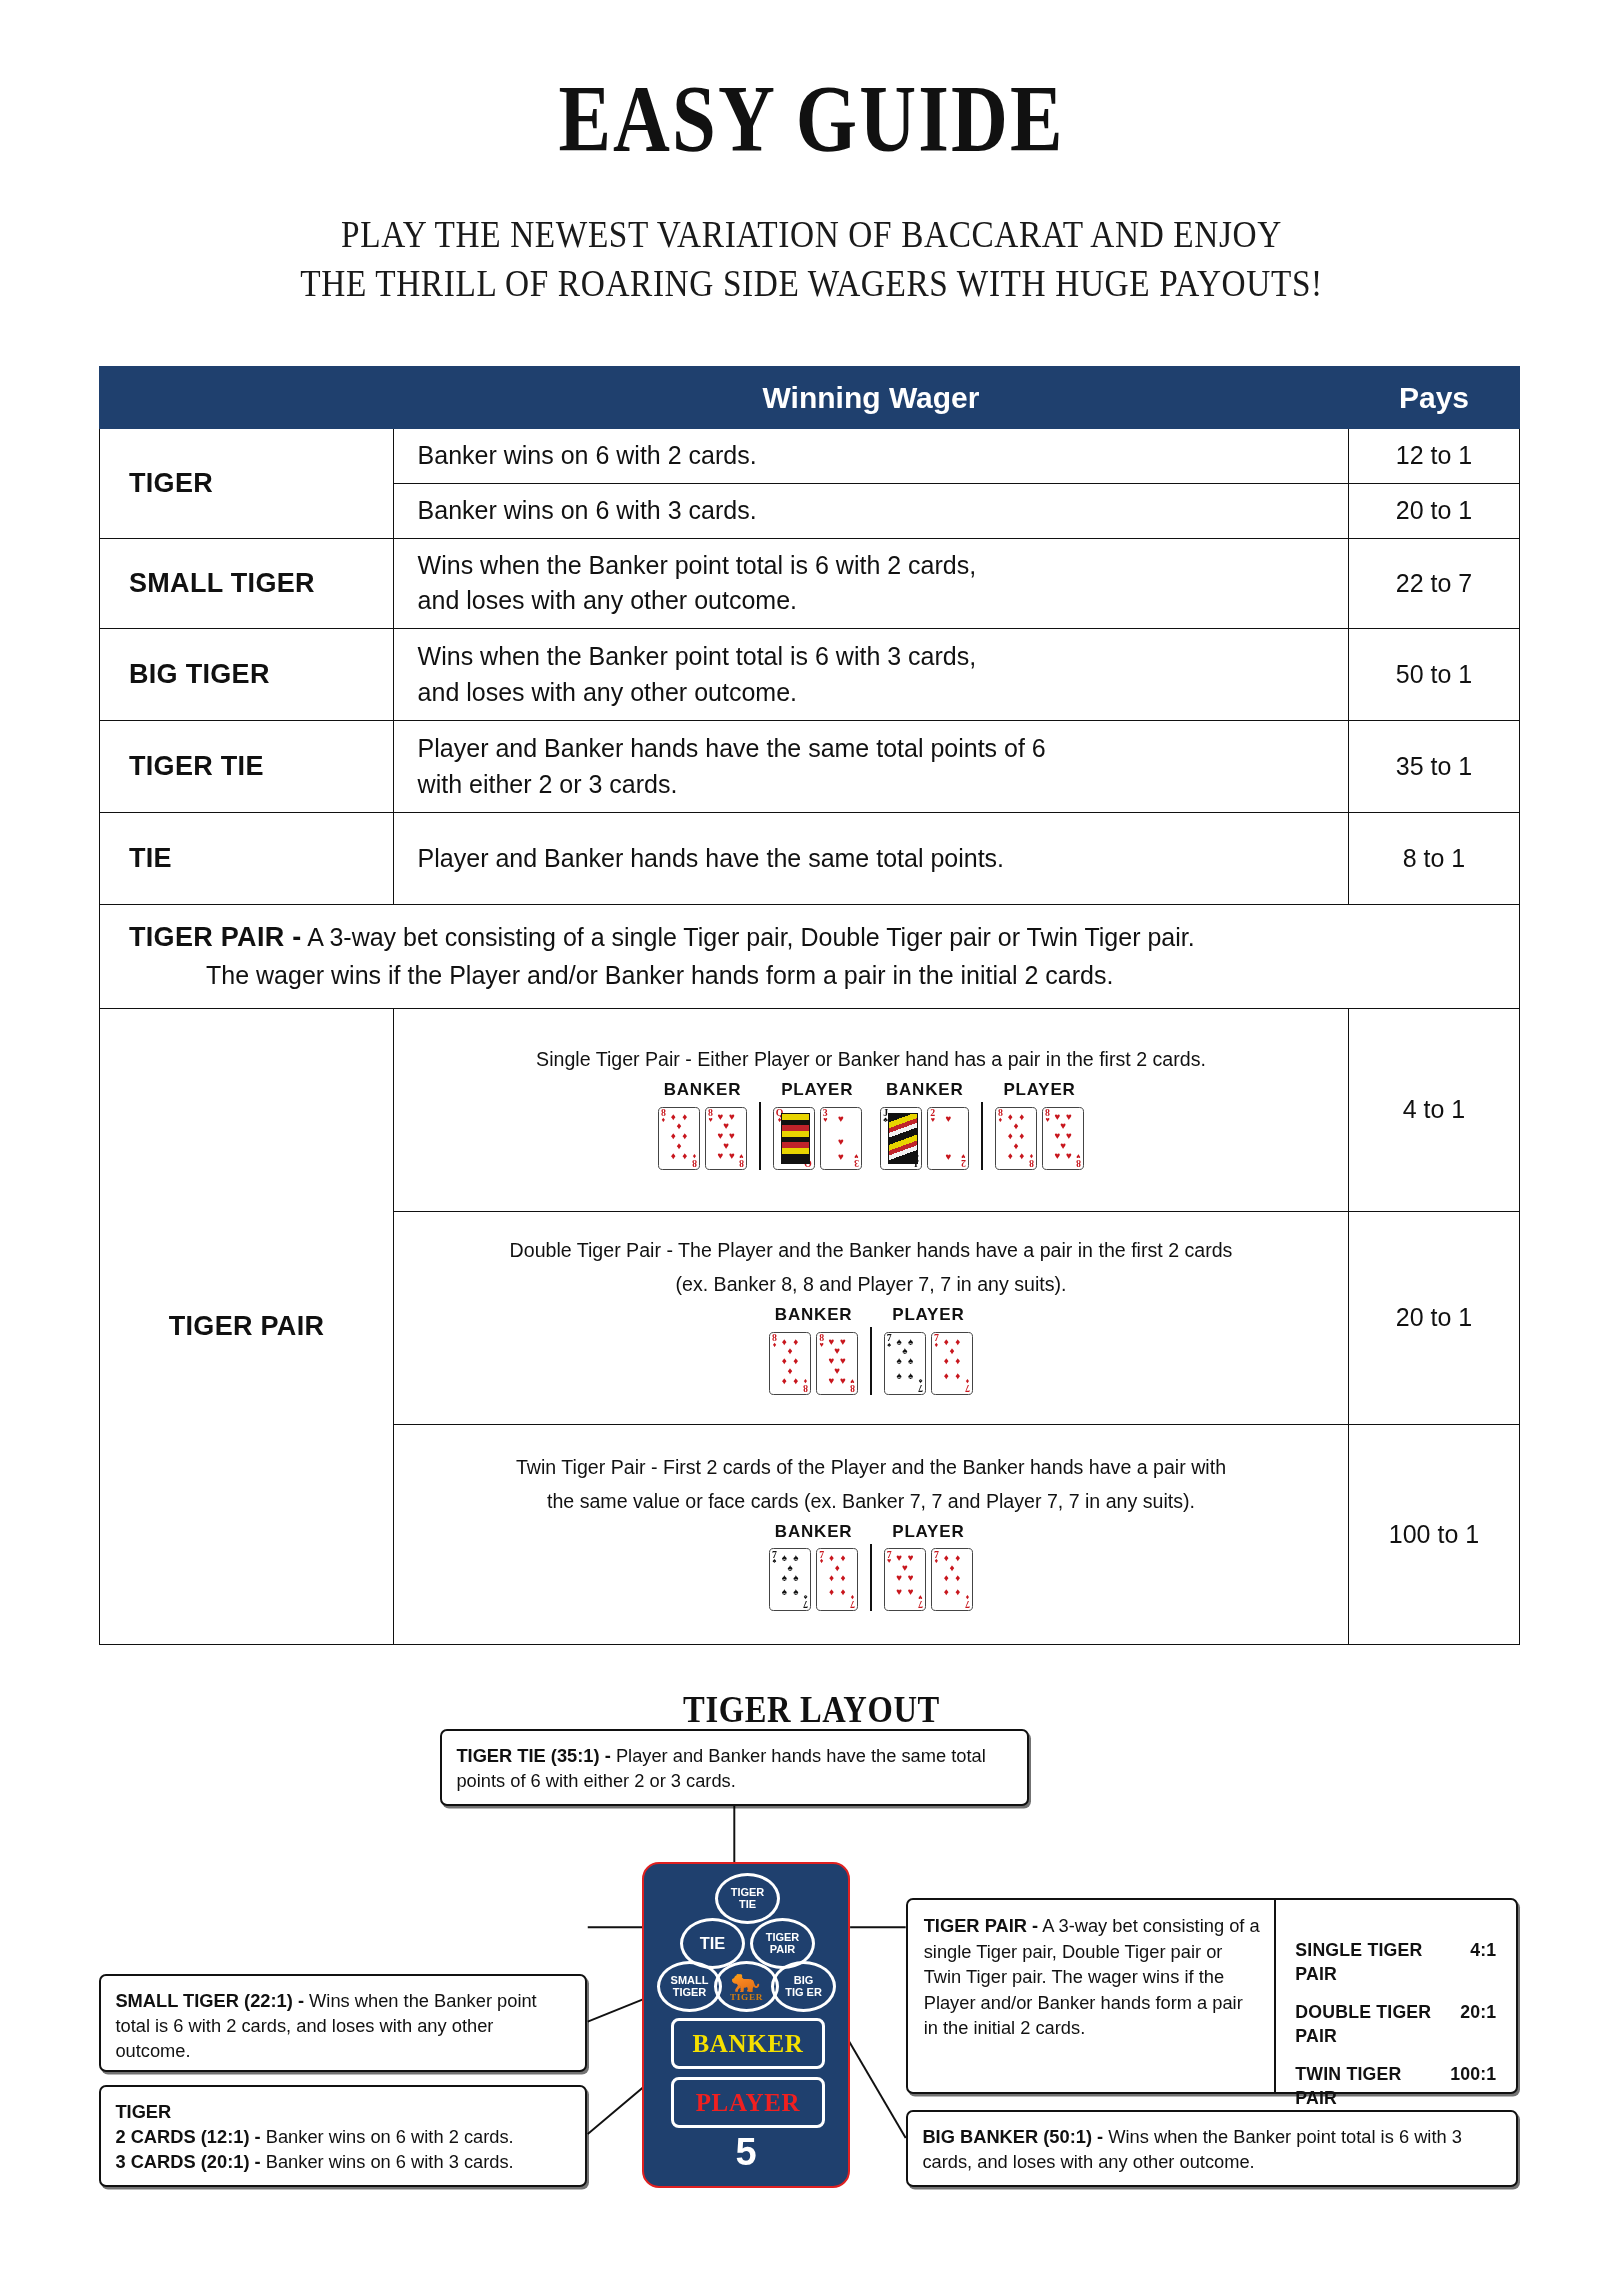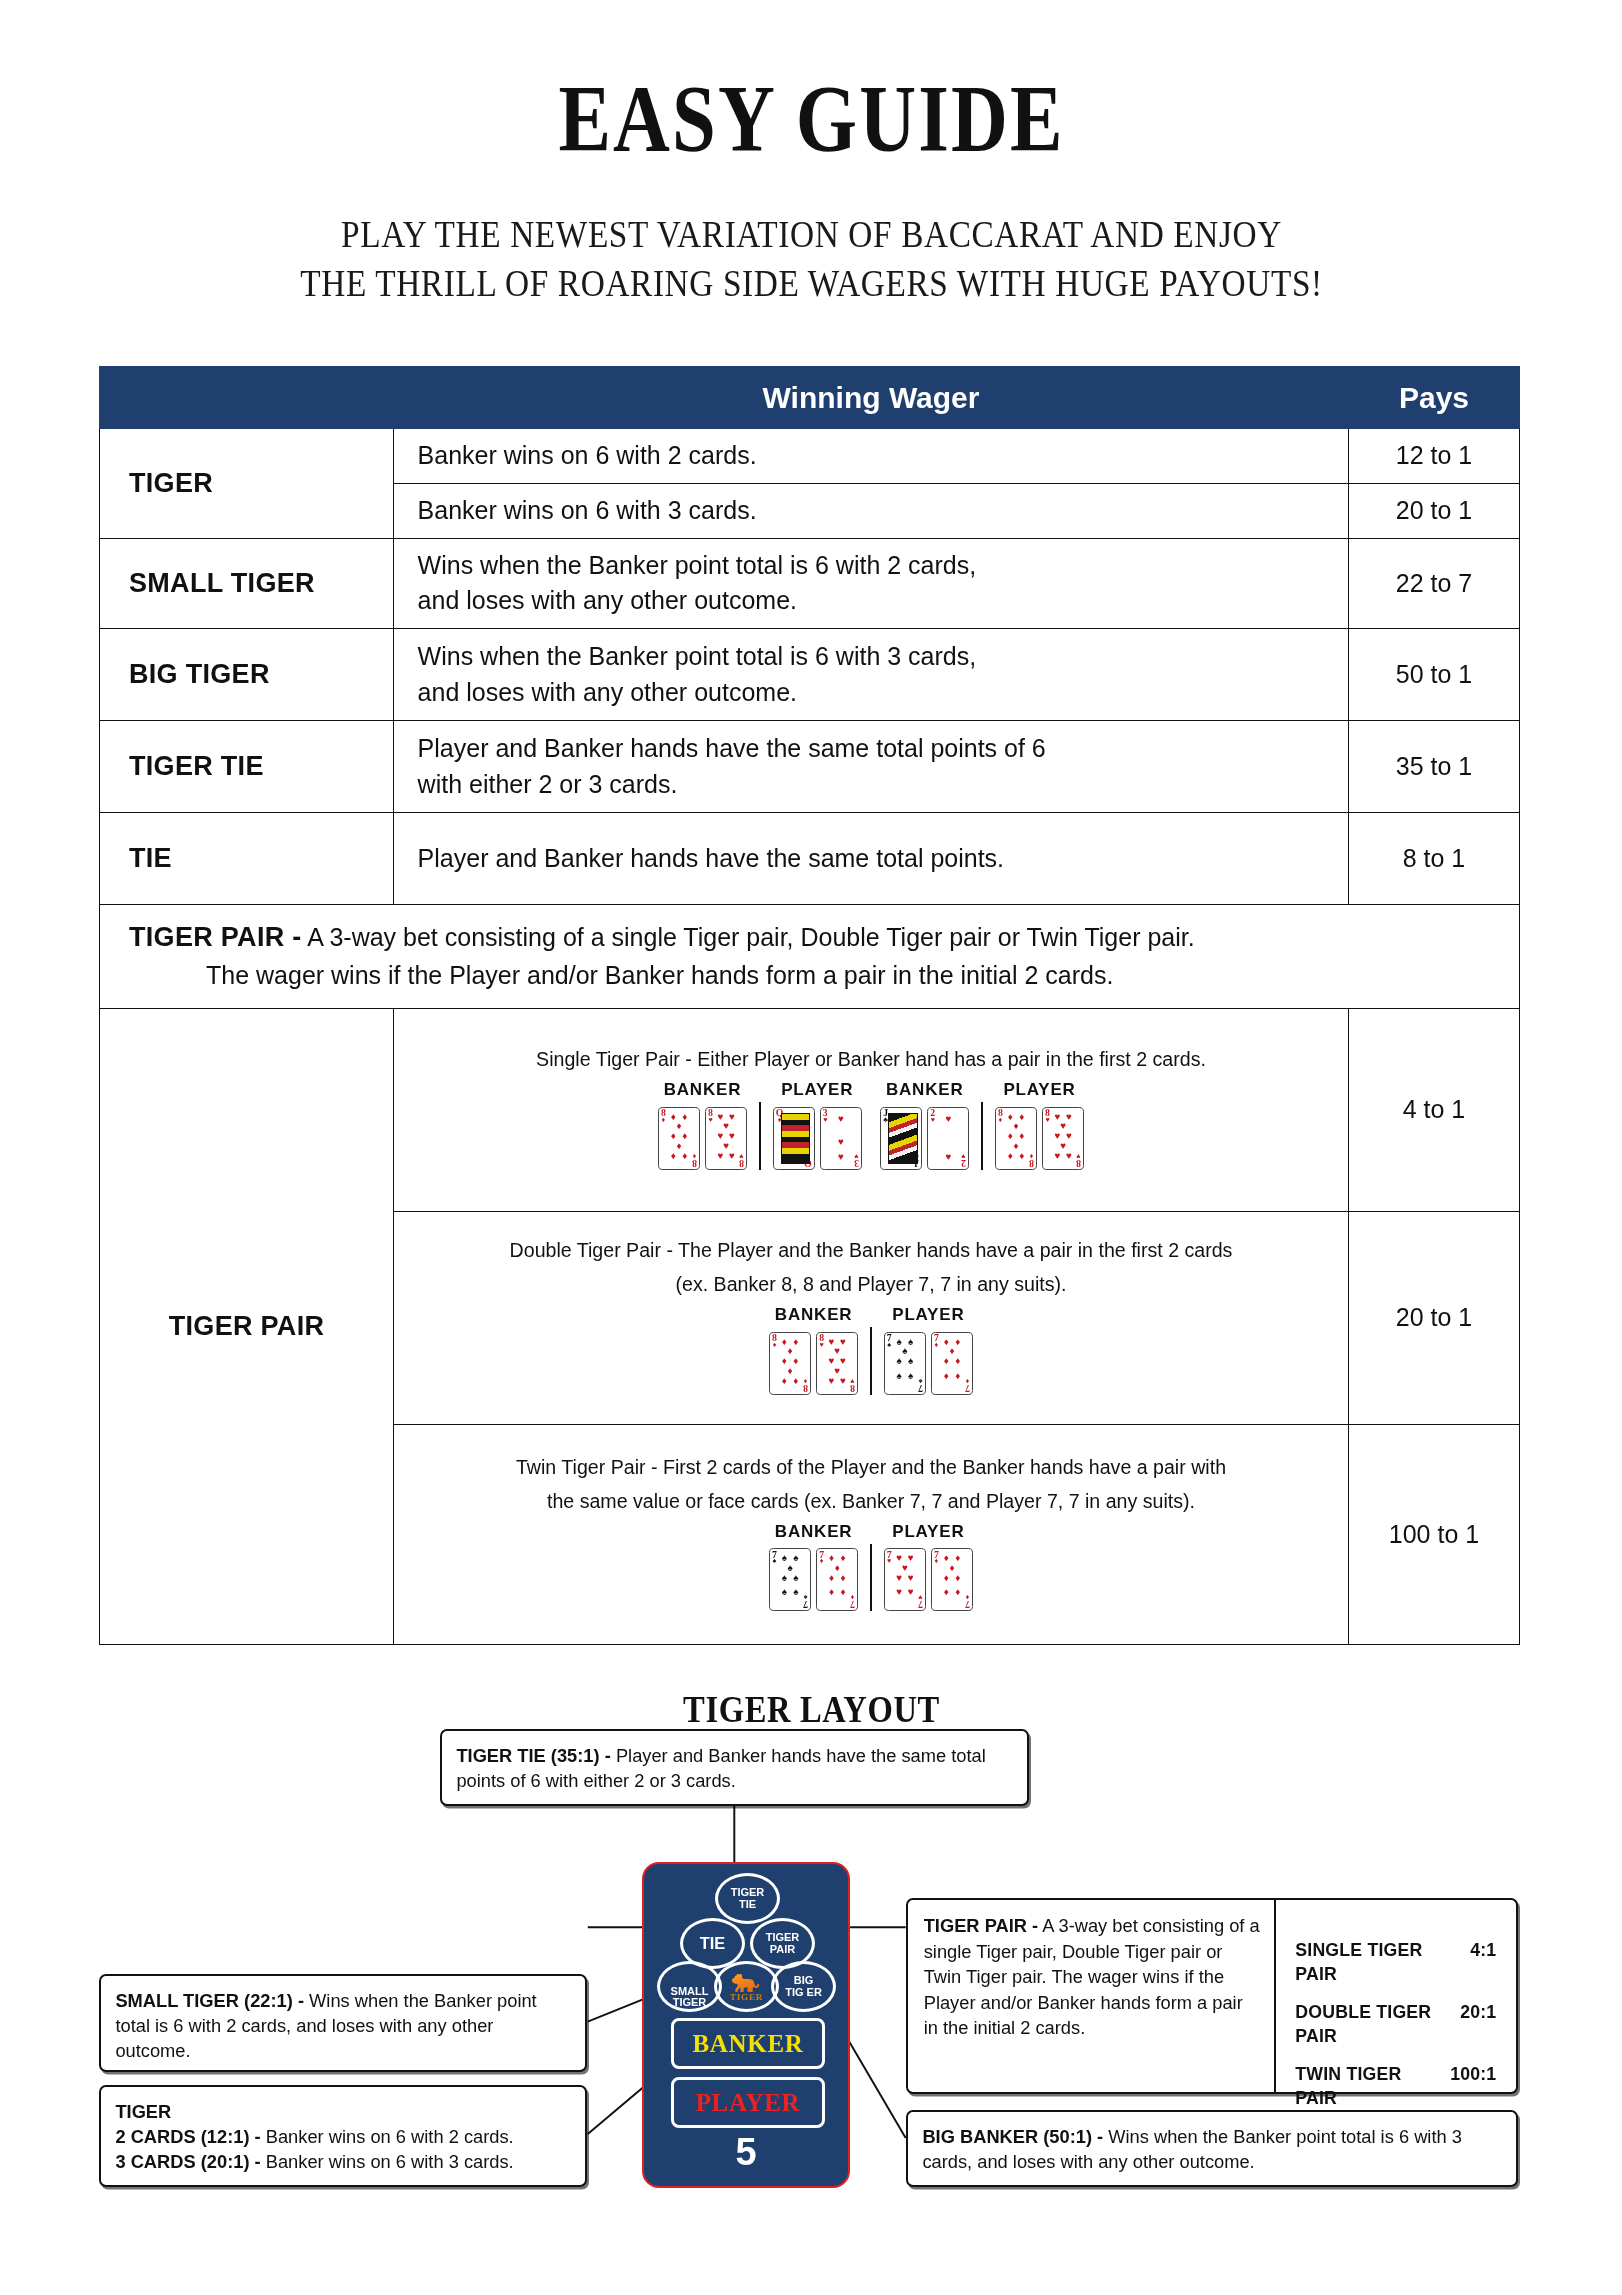--- a/index.html
+++ b/index.html
@@ -132,21 +132,21 @@
     background:#1f406e;border:2.6px solid #e02020;border-radius:17px;box-sizing:border-box;
   }
   .spot{
     position:absolute;border:3.3px solid #fff;border-radius:50%;
     display:flex;flex-direction:column;align-items:center;justify-content:center;
     color:#fff;font-weight:700;text-align:center;line-height:1.05;box-sizing:border-box;
   }
   .spot-tigertie{left:71px;top:9.2px;width:65px;height:51px;font-size:11px;}
   .spot-tie{left:36px;top:54px;width:65px;height:51px;font-size:16.4px;}
   .spot-tigerpair{left:106px;top:54px;width:65px;height:51px;font-size:11px;}
-  .spot-smalltiger{left:13px;top:97px;width:65px;height:51px;font-size:11px;justify-content:flex-end;}
+  .spot-smalltiger{left:13px;top:97px;width:65px;height:51px;font-size:11px;}
   .spot-tigerlogo{left:70px;top:97px;width:65px;height:51px;}
   .spot-bigtiger{left:127px;top:97px;width:65px;height:51px;font-size:11px;}
 
   .tigerlogo{display:flex;flex-direction:column;align-items:center;justify-content:center;}
   .tigerlogo .head{
     font-size:23.6px;line-height:.9;
     background:linear-gradient(160deg,#ffb20b 0%,#f58220 45%,#d86a10 100%);
     -webkit-background-clip:text;background-clip:text;color:transparent;
   }
   .tigerlogo .word{

